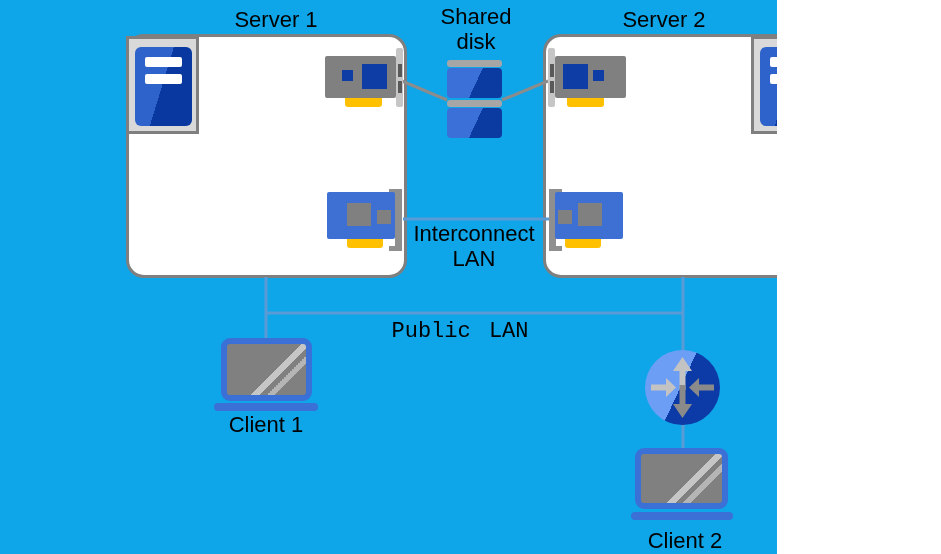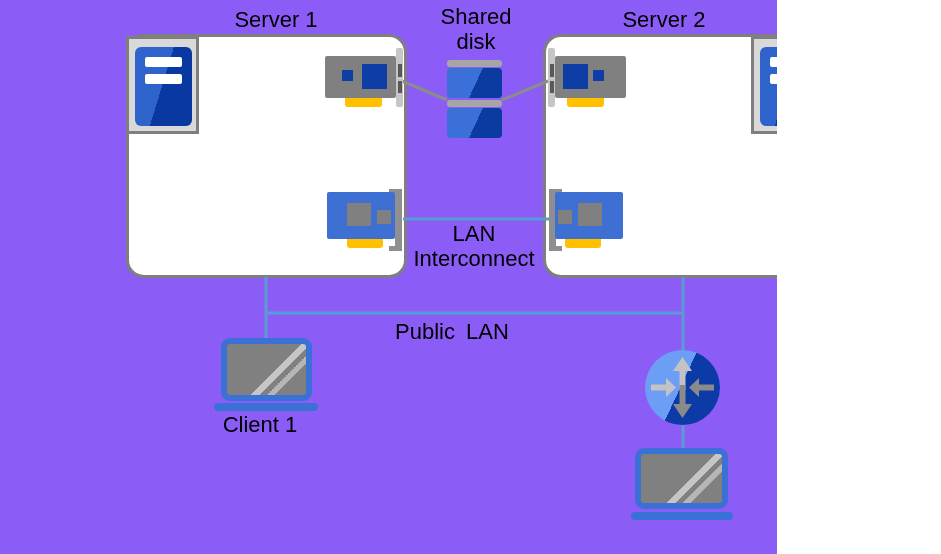--- a/index.html
+++ b/index.html
@@ -1,17 +1,17 @@
 <!DOCTYPE html>
 <html style="--box-border: #7f7f7f; --wire-blue: #5b9bd5; --wire-gray: #8c8c8c; --frame-gray: #d9d9d9; --bar-gray: #a6a6a6; --card-gray: #808080; --chip-blue: #0f3da6; --card-blue: #3e70d3; --yellow: #ffc000; --tower-light: #2f63cc; --tower-dark: #0939a0; --disk-light: #3a70d8; --disk-dark: #0b3aa0; --laptop-blue: #3b70d6; --screen-gray: #808080; --router-light: #6d9ef5; --router-dark: #0c3aa6; --arrow-light: #c3c3c3; --arrow-dark: #8a8a8a; --bracket-light: #c6c6c6; --bracket-dark: #8f8f8f; --notch-dark: #595959;"><head>
 <meta charset="utf-8">
 <style>
   html,body{margin:0;padding:0;background:#fff;}
   #canvas{
-    position:relative;width:777px;height:554px;background:#8b5cf6;overflow:hidden;
+    position:relative;width:777px;height:554px;background:#0ea5e9;overflow:hidden;
     font-family:"Liberation Sans", sans-serif;color:#000;
   }
   .abs{position:absolute;}
   .lbl{
     position:absolute;font-size:22px;line-height:25px;text-align:center;
     color:#000;white-space:nowrap;
   }
   .lbl span{display:block;}
   .server-box{
     position:absolute;width:281px;height:244px;border:3px solid var(--box-border);
@@ -143,19 +143,20 @@
 
   <div class="lbl" style="left:176px;top:7px;width:200px;">Server 1</div>
   <div class="lbl" style="left:564px;top:7px;width:200px;">Server 2</div>
   <div class="lbl" style="left:406px;top:4px;width:140px;">
     <span>Shared</span>
     <span>disk</span>
   </div>
   <div class="lbl" style="left:242px;top:65px;width:100px;">HBA</div>
   <div class="lbl" style="left:240px;top:203px;width:100px;">NIC</div>
   <div class="lbl" style="left:394px;top:221px;width:160px;">
+    <span>Interconnect</span>
     <span>LAN</span>
-    <span>Interconnect</span>
   </div>
-  <div class="lbl" style="left:352px;top:319px;width:200px;word-spacing:5px;">Public LAN</div>
-  <div class="lbl" style="left:210px;top:412px;width:100px;text-align:center;">Client 1</div>
+  <div class="lbl" style="left:360px;top:319px;width:200px;word-spacing:5px;font-family:Liberation Mono, monospace;">Public LAN</div>
+  <div class="lbl" style="left:216px;top:412px;width:100px;text-align:center;">Client 1</div>
+  <div class="lbl" style="left:635px;top:528px;width:100px;">Client 2</div>
 
 </div>
 
 </body></html>

